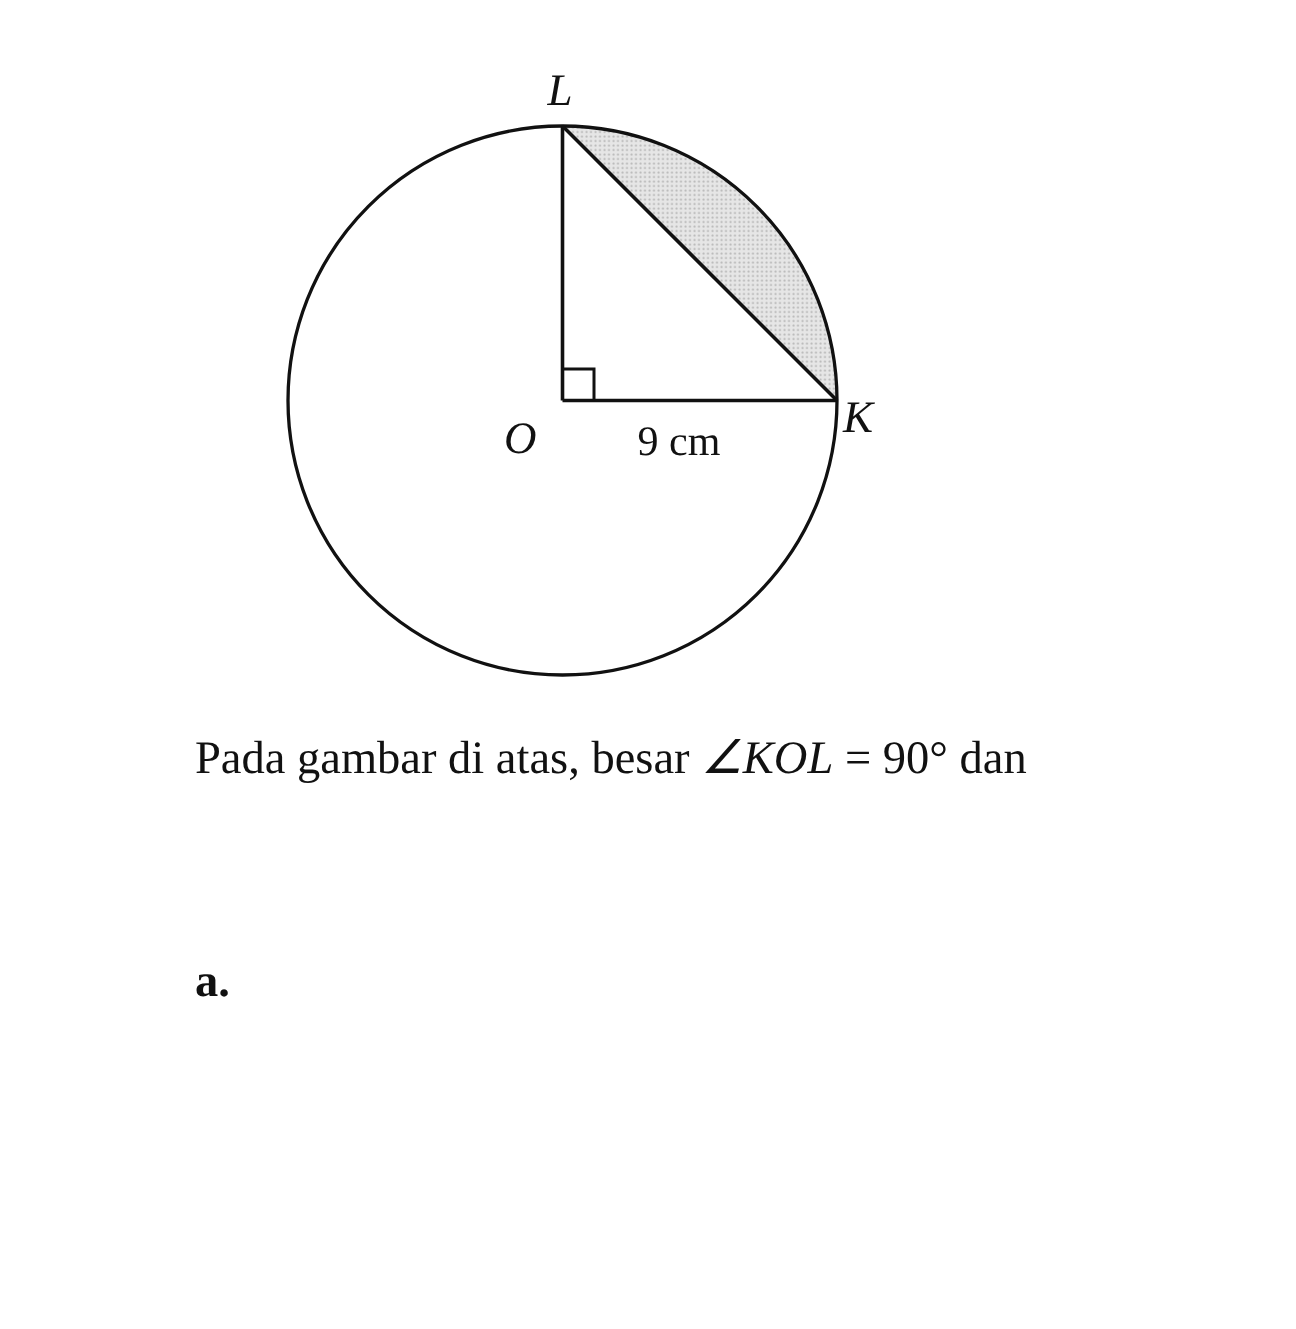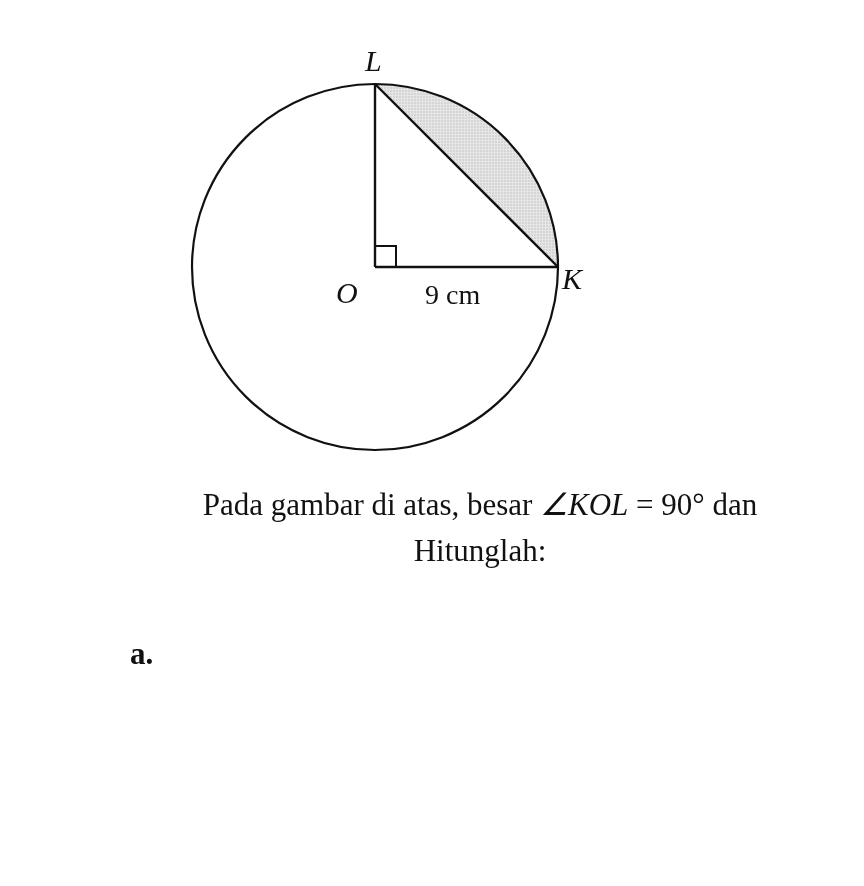--- a/index.html
+++ b/index.html
@@ -3,21 +3,21 @@
   <meta charset="utf-8">
   <style>
     html, body { margin: 0; padding: 0; background: #ffffff; }
     body { width: 864px; height: 886px; position: relative; overflow: hidden;
            font-family: "Liberation Serif", serif; color: #111; }
     .figure { position: absolute; left: 0; top: 0; width: 864px; height: 470px; }
     .figure svg { position: absolute; left: 0; top: 0; }
     .label { position: absolute; font-family: "Liberation Serif", serif; font-size: 30px; color: #111; line-height: 1; }
     .it { font-style: italic; }
     .text-block { position: absolute; left: 130px; top: 482px; width: 700px; font-size: 31px; line-height: 46px; }
-    .line { white-space: nowrap; text-align: center; }
+    .line { white-space: nowrap; }
     .list { position: absolute; left: 130px; top: 636px; font-size: 31px; }
     .item { position: absolute; left: 0; white-space: nowrap; height: 46px; }
     .item .marker { position: absolute; left: 0; font-weight: bold; }
     .item .content { position: absolute; left: 0; padding-left: 0; }
   </style>
 </head>
 <body>
 
 <div class="figure">
   <svg width="864" height="470" viewBox="0 0 864 470">
@@ -42,21 +42,20 @@
   <span class="label it" style="left:365px; top:46px;">L</span>
   <span class="label it" style="left:336px; top:278px;">O</span>
   <span class="label it" style="left:562px; top:264px;">K</span>
   <span class="label" style="left:425px; top:281px; font-size:28px;">9 cm</span>
 </div>
 
 <div class="text-block">
   <div class="line">
     <span>Pada gambar di atas, besar </span><span class="it">∠KOL</span><span> = 90° </span><span>dan</span>
   </div>
-  <div class="line">Hitunglah:</div>
 </div>
 
 <div class="list">
   <div class="item" style="top:0px;">
     <span class="marker">a.</span>
     <span class="content" style="left:0; margin-left:0; position:absolute; left:0;"></span>
     <span style="position:absolute; left:0; margin-left:0;"></span>
     <span style="position:absolute; left:0;"></span>
     <span style="position:absolute; left:0; white-space:pre; margin-left:0;"></span>
     <span style="position:absolute; left:0;"></span>

